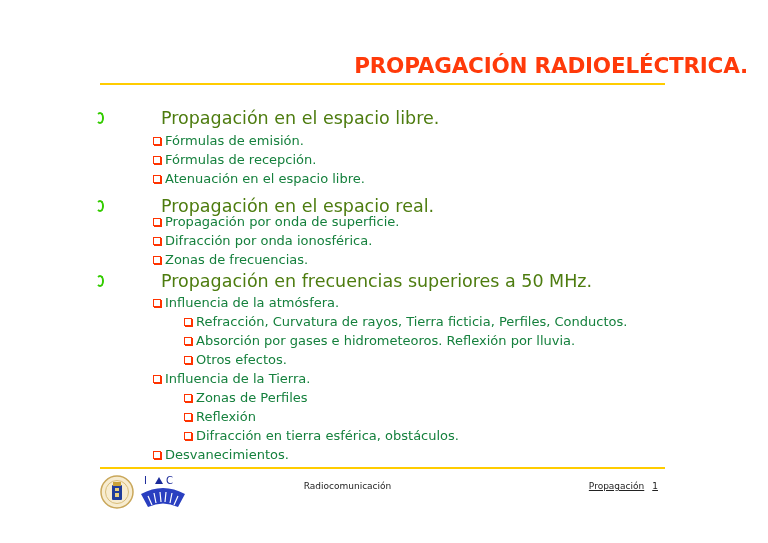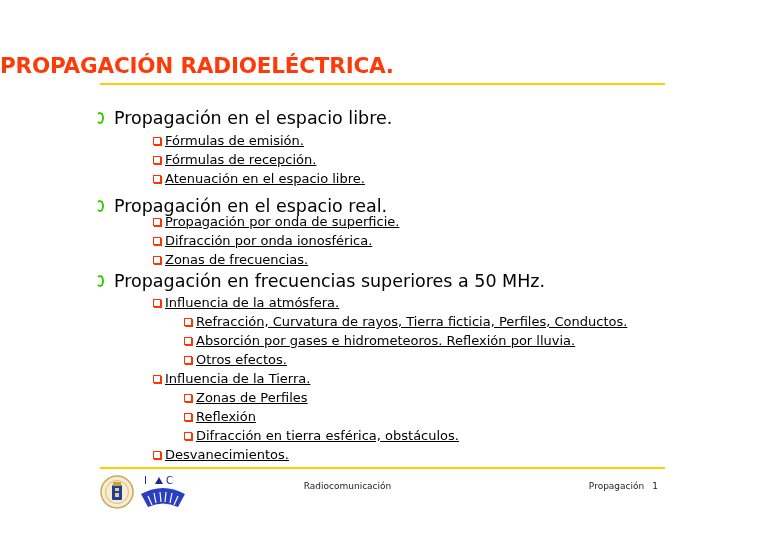--- a/index.html
+++ b/index.html
@@ -1,46 +1,46 @@
 <!DOCTYPE html>
 <html><head>
 <meta charset="utf-8">
 <style>
   html, body { margin: 0; padding: 0; }
   body {
     width: 768px; height: 543px; background: #ffffff; position: relative; overflow: hidden;
     font-family: "DejaVu Sans", sans-serif; color: #111111;
   }
   .title {
-    position: absolute; left: 0; width: 748px; top: 53px; text-align: left;
+    position: absolute; left: 0; width: 748px; top: 53px; text-align: right;
     font-family: "DejaVu Sans", sans-serif; font-weight: bold; font-size: 21.5px;
     color: #ff3a0a; letter-spacing: -0.2px;
   }
   .rule { position: absolute; height: 2px; background: #ffcc00; }
   .rule.top { left: 100px; width: 565px; top: 83px; }
   .rule.bottom { left: 100px; width: 565px; top: 467px; }
 
   .l1 {
-    position: absolute; left: 96px; font-size: 17.5px; color: #000000;
-    white-space: nowrap; display: flex; align-items: center;
+    position: absolute; left: 96px; font-size: 17.5px; color: #4d7c0f;
+    white-space: nowrap; display: flex; align-items: center; gap: 47px;
   }
   .l1 .ring {
     width: 8px; height: 12px; border: 2px solid #33cc00; border-left-color: transparent;
     border-radius: 50%; margin-right: 10px; box-sizing: border-box; flex: none;
   }
   .l2, .l3 {
-    position: absolute; font-size: 13px; color: #000000; white-space: nowrap;
-    display: flex; align-items: center; text-decoration: underline;
+    position: absolute; font-size: 13px; color: #15803d; white-space: nowrap;
+    display: flex; align-items: center;
   }
   .sq {
     width: 8px; height: 8px; border: 1.6px solid #ff3300; box-sizing: border-box;
     margin-right: 4px; flex: none; box-shadow: 1px 1px 0 #ff3300;
   }
   .footer-center { position: absolute; left: 0; width: 695px; text-align: center; top: 481px; font-size: 9px; color: #222; }
-  .footer-right { position: absolute; right: 110px; top: 481px; font-size: 9px; color: #222; }
+  .footer-right { position: absolute; right: 110px; top: 481px; font-size: 9px; color: #222; text-decoration: underline; }
   .footer-right .num { margin-left: 8px; }
   .logo-ucm { position: absolute; left: 100px; top: 474px; width: 34px; height: 36px; }
   .logo-iac { position: absolute; left: 138px; top: 474px; width: 50px; height: 36px; }
 </style>
 </head>
 <body>
 
 <div class="title">PROPAGACIÓN RADIOELÉCTRICA.</div>
 <div class="rule top"></div>
 

